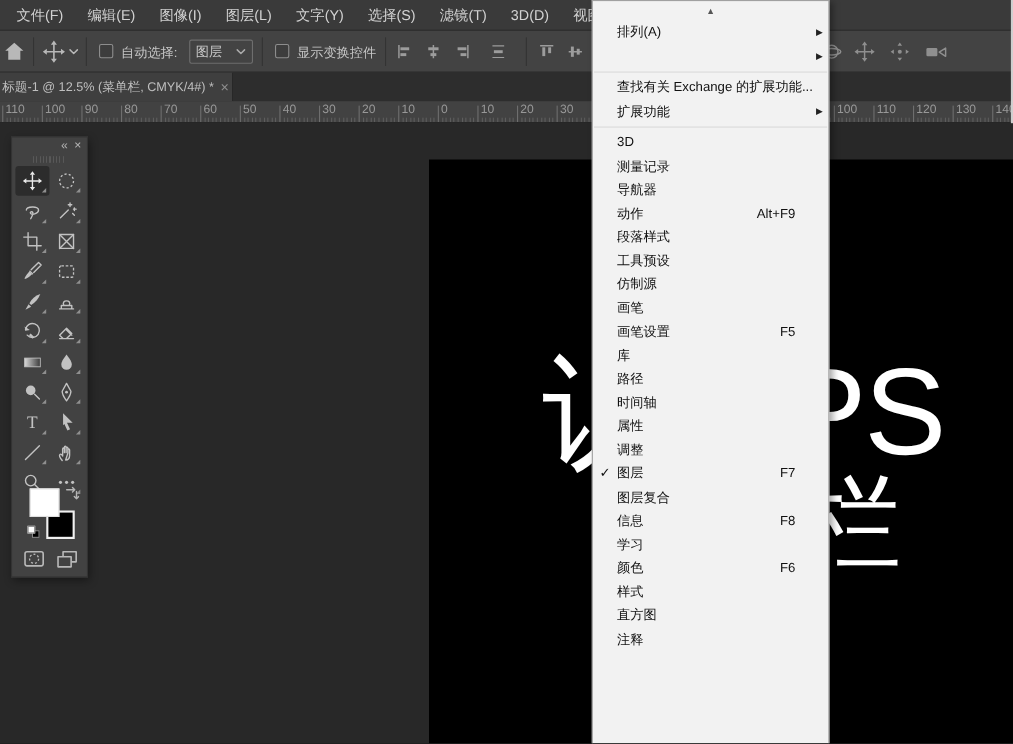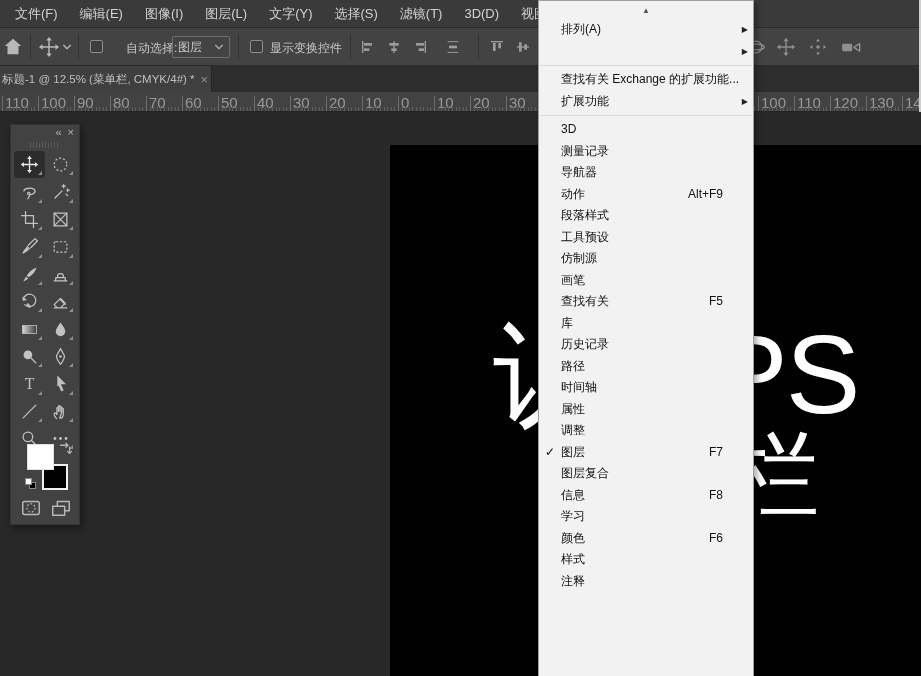--- a/index.html
+++ b/index.html
@@ -32,21 +32,21 @@
   
   .tabbar{position:absolute;left:0;top:66px;width:921px;height:26px;background:#2d2d2d;}
   .tab{position:absolute;left:0;top:0;width:212px;height:26px;background:#3f3f3f;
        display:flex;align-items:center;color:#bfbfbf;font-size:11.5px;white-space:nowrap;overflow:hidden;
        padding-left:2px;border-right:1px solid #252525;}
   .tabclose{margin-left:6px;color:#8f8f8f;font-size:13px;}
 
   
   .ruler{position:absolute;left:0;top:92px;width:921px;height:20px;background:#424242;
          border-bottom:1px solid #242424;overflow:hidden;}
-  .rlab{position:absolute;top:2px;color:#989898;font-size:15px;}
+  .rlab{position:absolute;top:2px;color:#989898;font-size:11px;}
   .rtick{position:absolute;bottom:0;width:1px;height:15px;background:#6e6e6e;}
   .rmin{position:absolute;bottom:0;width:1px;height:4px;background:#5d5d5d;}
 
   
   .workspace{position:absolute;left:0;top:112px;width:921px;height:564px;background:#282828;}
   .document{position:absolute;left:390px;top:33px;width:531px;height:531px;background:#000;overflow:hidden;}
   .ctext{position:absolute;color:#fff;white-space:nowrap;letter-spacing:-2px;}
   .l1{left:103px;top:155px;font-size:112px;}
   .l2{left:148px;top:268px;font-size:95px;}
 
@@ -121,21 +121,21 @@
           <path fill="currentColor" d="M12 1l-3 4h6zM12 23l-3-4h6zM1 12l4-3v6zM23 12l-4-3v6z"></path>
         </svg>
       </span>
     <span class="ic" style="left:62px;top:14px;width:10px;height:10px">
         <svg viewBox="0 0 12 12">
           <path stroke="currentColor" fill="none" stroke-width="1.6" stroke-linecap="round" stroke-linejoin="round" d="M2 4l4 4 4-4"></path>
         </svg>
       </span>
     <div class="osep" style="left:78px"></div>
     <div class="cb" style="left:90px"></div>
-    <div class="ob-label" style="left:126px">自动选择:</div>
+    <div class="ob-label" style="left:110px">自动选择:</div>
     <div class="dd" style="left:172px">
       <span>图层</span>
       <span class="ic">
           <svg viewBox="0 0 12 12">
             <path stroke="currentColor" fill="none" stroke-width="1.6" stroke-linecap="round" stroke-linejoin="round" d="M2 4l4 4 4-4"></path>
           </svg>
         </span>
     </div>
     <div class="osep" style="left:238px"></div>
     <div class="cb" style="left:250px"></div>
@@ -722,30 +722,26 @@
       <div class="mrow">
         <span class="mcheck"></span>
         <span class="mlabel">仿制源</span>
       </div>
       <div class="mrow">
         <span class="mcheck"></span>
         <span class="mlabel">画笔</span>
       </div>
       <div class="mrow">
         <span class="mcheck"></span>
-        <span class="mlabel">查找有关</span>
+        <span class="mlabel">画笔设置</span>
         <span class="mshort">F5</span>
       </div>
       <div class="mrow">
         <span class="mcheck"></span>
         <span class="mlabel">库</span>
-      </div>
-      <div class="mrow">
-        <span class="mcheck"></span>
-        <span class="mlabel">历史记录</span>
       </div>
       <div class="mrow">
         <span class="mcheck"></span>
         <span class="mlabel">路径</span>
       </div>
       <div class="mrow">
         <span class="mcheck"></span>
         <span class="mlabel">时间轴</span>
       </div>
       <div class="mrow">
@@ -778,18 +774,22 @@
         <span class="mcheck"></span>
         <span class="mlabel">颜色</span>
         <span class="mshort">F6</span>
       </div>
       <div class="mrow">
         <span class="mcheck"></span>
         <span class="mlabel">样式</span>
       </div>
       <div class="mrow">
         <span class="mcheck"></span>
+        <span class="mlabel">直方图</span>
+      </div>
+      <div class="mrow">
+        <span class="mcheck"></span>
         <span class="mlabel">注释</span>
       </div>
     </div>
 
   <div class="edgestrip"></div>
 </div>
 
 </body></html>

